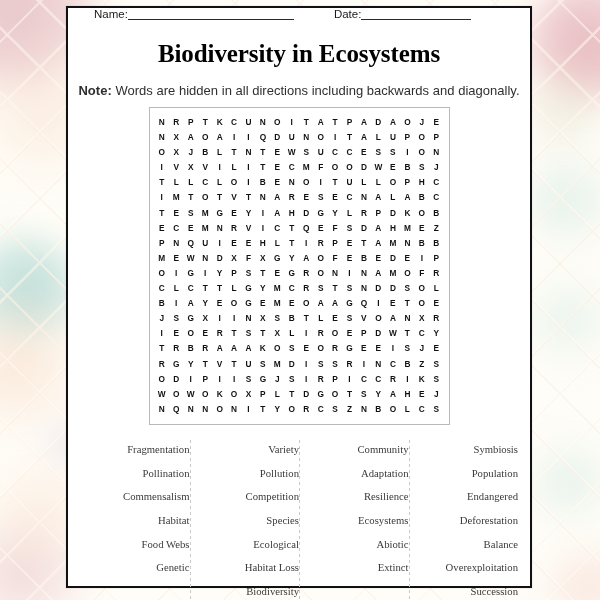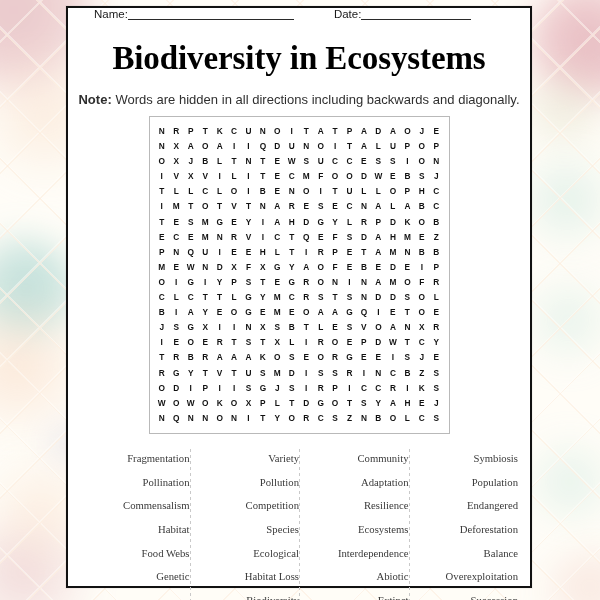--- a/index.html
+++ b/index.html
@@ -88,21 +88,21 @@
   }
   .nd-rule.name { width: 166px; }
   .nd-rule.date { width: 110px; }
   .nd-gap { width: 40px; }
 
   
   .title {
     text-align: center;
     font-family: "Liberation Serif", serif;
     font-weight: bold;
-    font-size: 33px;
+    font-size: 25px;
     letter-spacing: -0.1px;
     color: #000;
     margin: 20px 0 0 0;
   }
 
   .note {
     text-align: center;
     font-size: 13px;
     color: #2f2f2f;
     margin: 15px 0 0 0;
@@ -677,21 +677,20 @@
           <div class="word">Species</div>
           <div class="word">Ecological</div>
           <div class="word">Habitat Loss</div>
           <div class="word">Biodiversity</div>
         </div>
         <div class="wl-col">
           <div class="word">Community</div>
           <div class="word">Adaptation</div>
           <div class="word">Resilience</div>
           <div class="word">Ecosystems</div>
-          <div class="word">Interdependence</div>
           <div class="word">Abiotic</div>
           <div class="word">Extinct</div>
         </div>
         <div class="wl-col">
           <div class="word">Symbiosis</div>
           <div class="word">Population</div>
           <div class="word">Endangered</div>
           <div class="word">Deforestation</div>
           <div class="word">Balance</div>
           <div class="word">Overexploitation</div>

